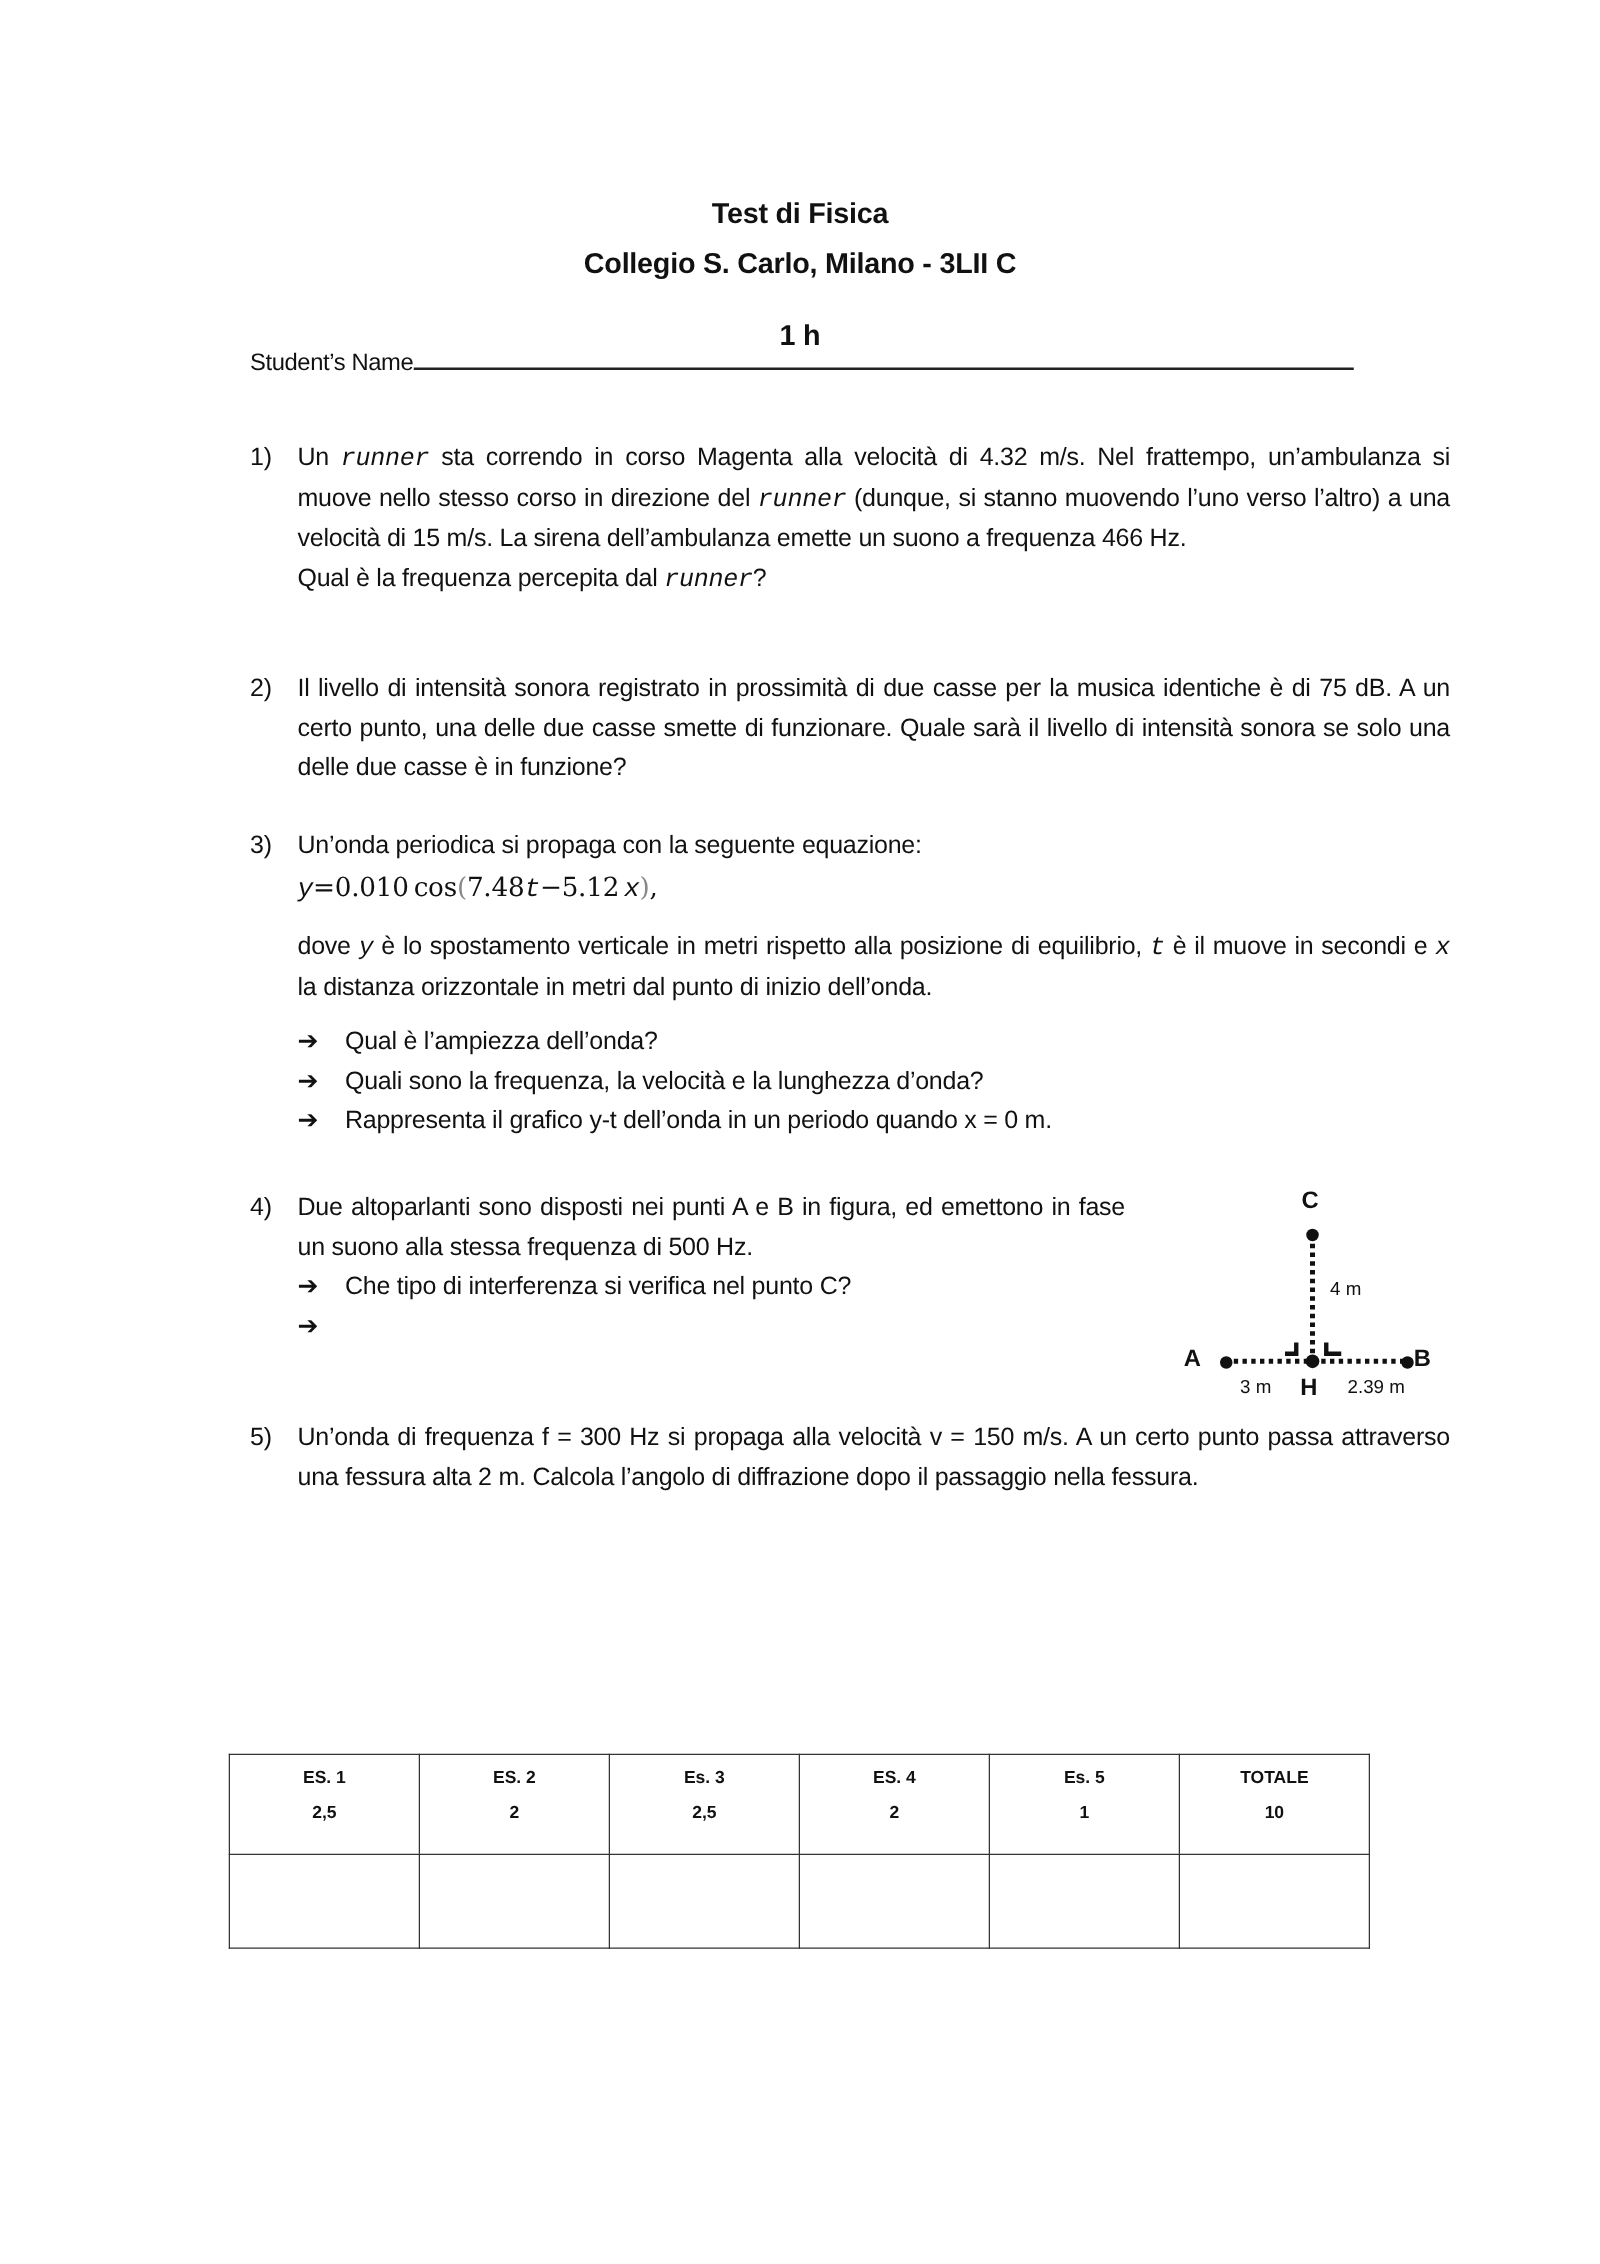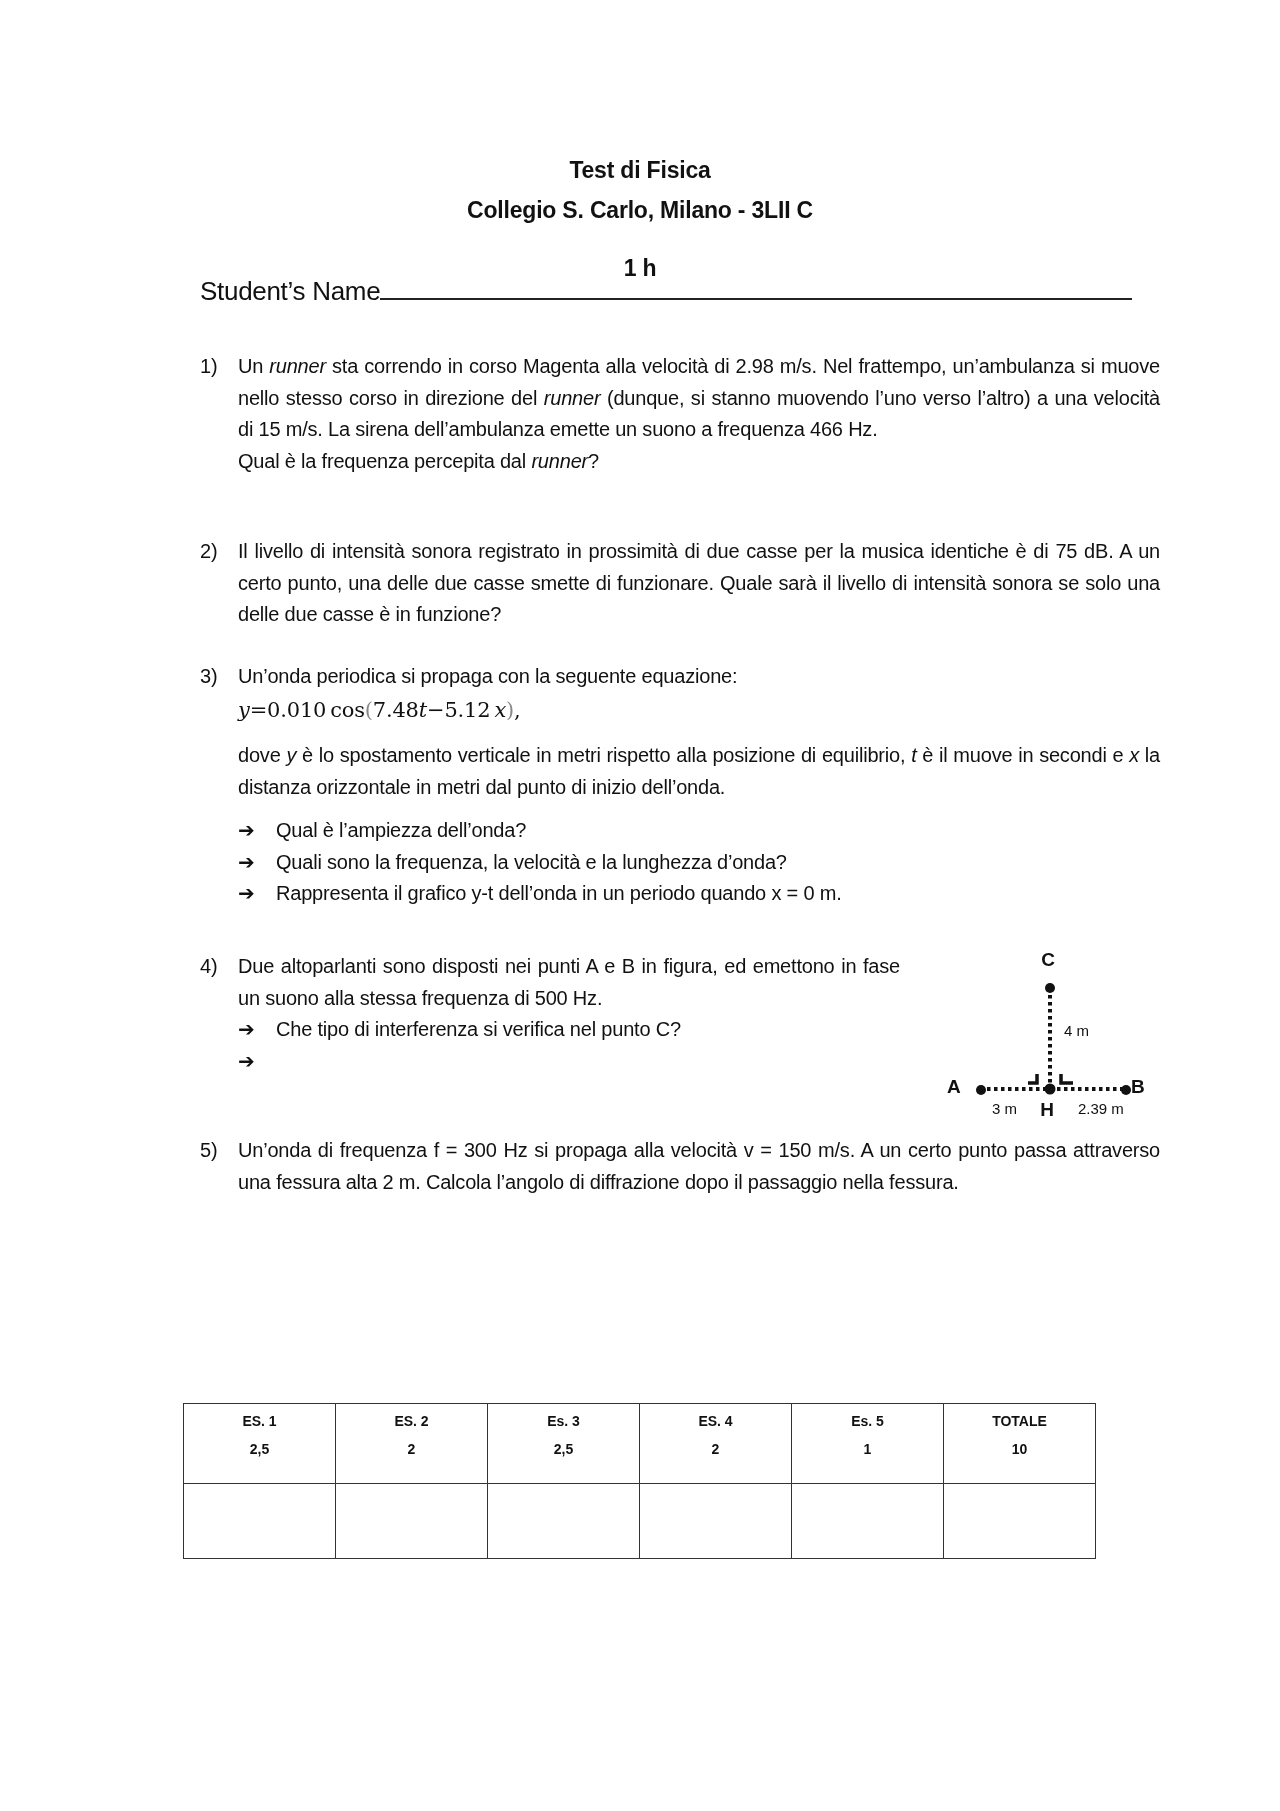--- a/index.html
+++ b/index.html
@@ -4,32 +4,32 @@
 <style>
   html, body { margin: 0; padding: 0; background: #ffffff; }
   body {
     width: 1280px; height: 1811px; position: relative; overflow: hidden;
     font-family: "Liberation Sans", "DejaVu Sans", sans-serif;
     color: #111;
   }
   .page { position: absolute; left: 0; top: 0; width: 1280px; height: 1581px; }
   .hdr { position: absolute; left: 0; width: 1280px; text-align: center;
          font-weight: bold; font-size: 23px; letter-spacing: -0.2px; }
-  .name-line { position: absolute; left: 200px; top: 276px; font-size: 26px; letter-spacing: -0.3px; white-space: nowrap; }
+  .name-line { position: absolute; left: 200px; top: 276px; font-size: 19px; letter-spacing: -0.3px; white-space: nowrap; }
   .name-line .ul { display: inline-block; width: 752px; border-bottom: 2px solid #222; height: 18px; vertical-align: baseline; }
   .q { position: absolute; left: 200px; width: 960px; font-size: 20px; line-height: 31.5px; letter-spacing: -0.2px; }
   .q .num { position: absolute; left: 0; top: 0; }
   .q .body { margin-left: 38px; text-align: justify; }
   .q .body p { margin: 0; }
   .q .body .last { text-align-last: left; }
   .bul { position: relative; padding-left: 38px; }
   .bul .arrow { position: absolute; left: 0; top: 0; font-weight: bold; }
   .eq { font-family: "DejaVu Serif", "Liberation Serif", serif; font-size: 21px; margin: 2px 0 14px 0; }
   .eq .par { color: #888; font-weight: normal; }
-  i { font-style: italic; }
+  i { font-style: italic; font-family: Liberation Mono, monospace; }
   table.score { position: absolute; left: 183px; top: 1403px; border-collapse: collapse; }
   table.score td { width: 151px; border: 1.5px solid #333; text-align: center; vertical-align: top;
                    font-weight: bold; font-size: 14px; line-height: 28px; padding: 0; }
   table.score tr.r1 td { height: 76px; padding-top: 3px; }
   table.score tr.r2 td { height: 74px; }
   .diagram { position: absolute; left: 940px; top: 948px; width: 210px; height: 170px; }
 </style>
 </head>
 <body>
 
@@ -39,21 +39,21 @@
   <div class="hdr" style="top:197px;">Collegio S. Carlo, Milano - 3LII C</div>
   <div class="hdr" style="top:255px;">1 h</div>
 
   <div class="name-line">
     <span>Student’s Name</span><span class="ul"></span>
   </div>
 
   <div class="q" style="top:351px;">
     <span class="num">1)</span>
     <div class="body">
-      <p><span>Un </span><i>runner</i><span> sta correndo in corso Magenta alla velocità di 2.98 m/s. Nel frattempo, un’ambulanza si muove nello stesso corso in direzione del </span><i>runner</i><span> (dunque, si stanno muovendo l’uno verso l’altro) a una velocità di 15 m/s. La sirena dell’ambulanza emette un suono a frequenza 466 Hz.</span></p>
+      <p><span>Un </span><i>runner</i><span> sta correndo in corso Magenta alla velocità di 4.32 m/s. Nel frattempo, un’ambulanza si muove nello stesso corso in direzione del </span><i>runner</i><span> (dunque, si stanno muovendo l’uno verso l’altro) a una velocità di 15 m/s. La sirena dell’ambulanza emette un suono a frequenza 466 Hz.</span></p>
       <p class="last"><span>Qual è la frequenza percepita dal </span><i>runner</i><span>?</span></p>
     </div>
   </div>
 
   <div class="q" style="top:536px;">
     <span class="num">2)</span>
     <div class="body">
       <p>Il livello di intensità sonora registrato in prossimità di due casse per la musica identiche è di 75 dB. A un certo punto, una delle due casse smette di funzionare. Quale sarà il livello di intensità sonora se solo una delle due casse è in funzione?</p>
     </div>
   </div>

